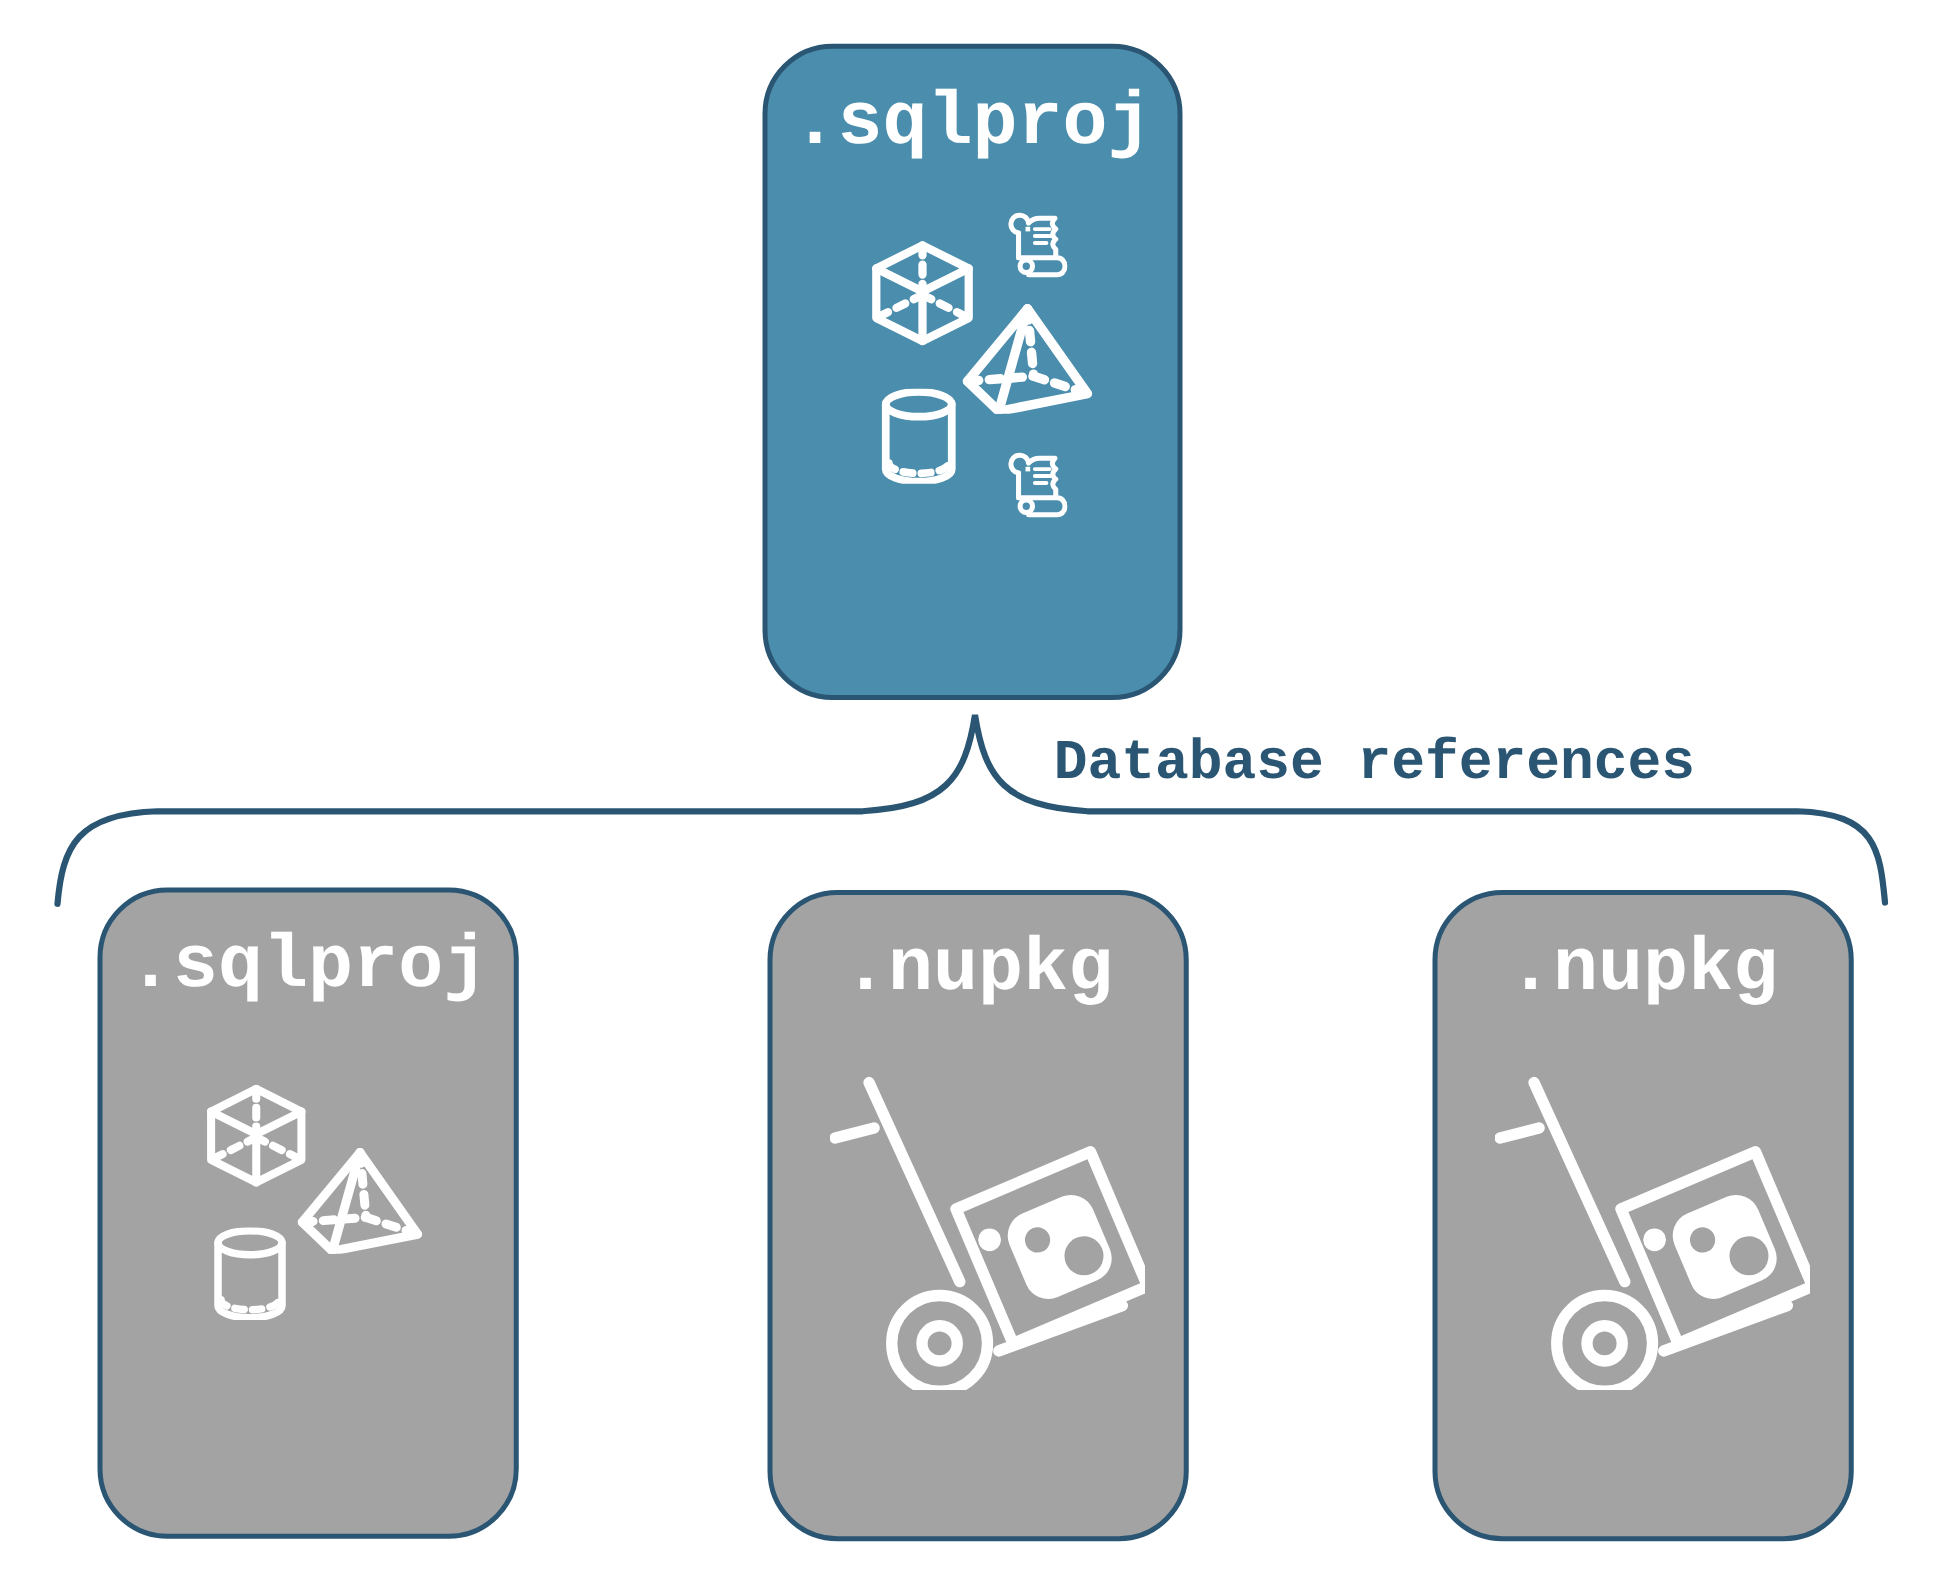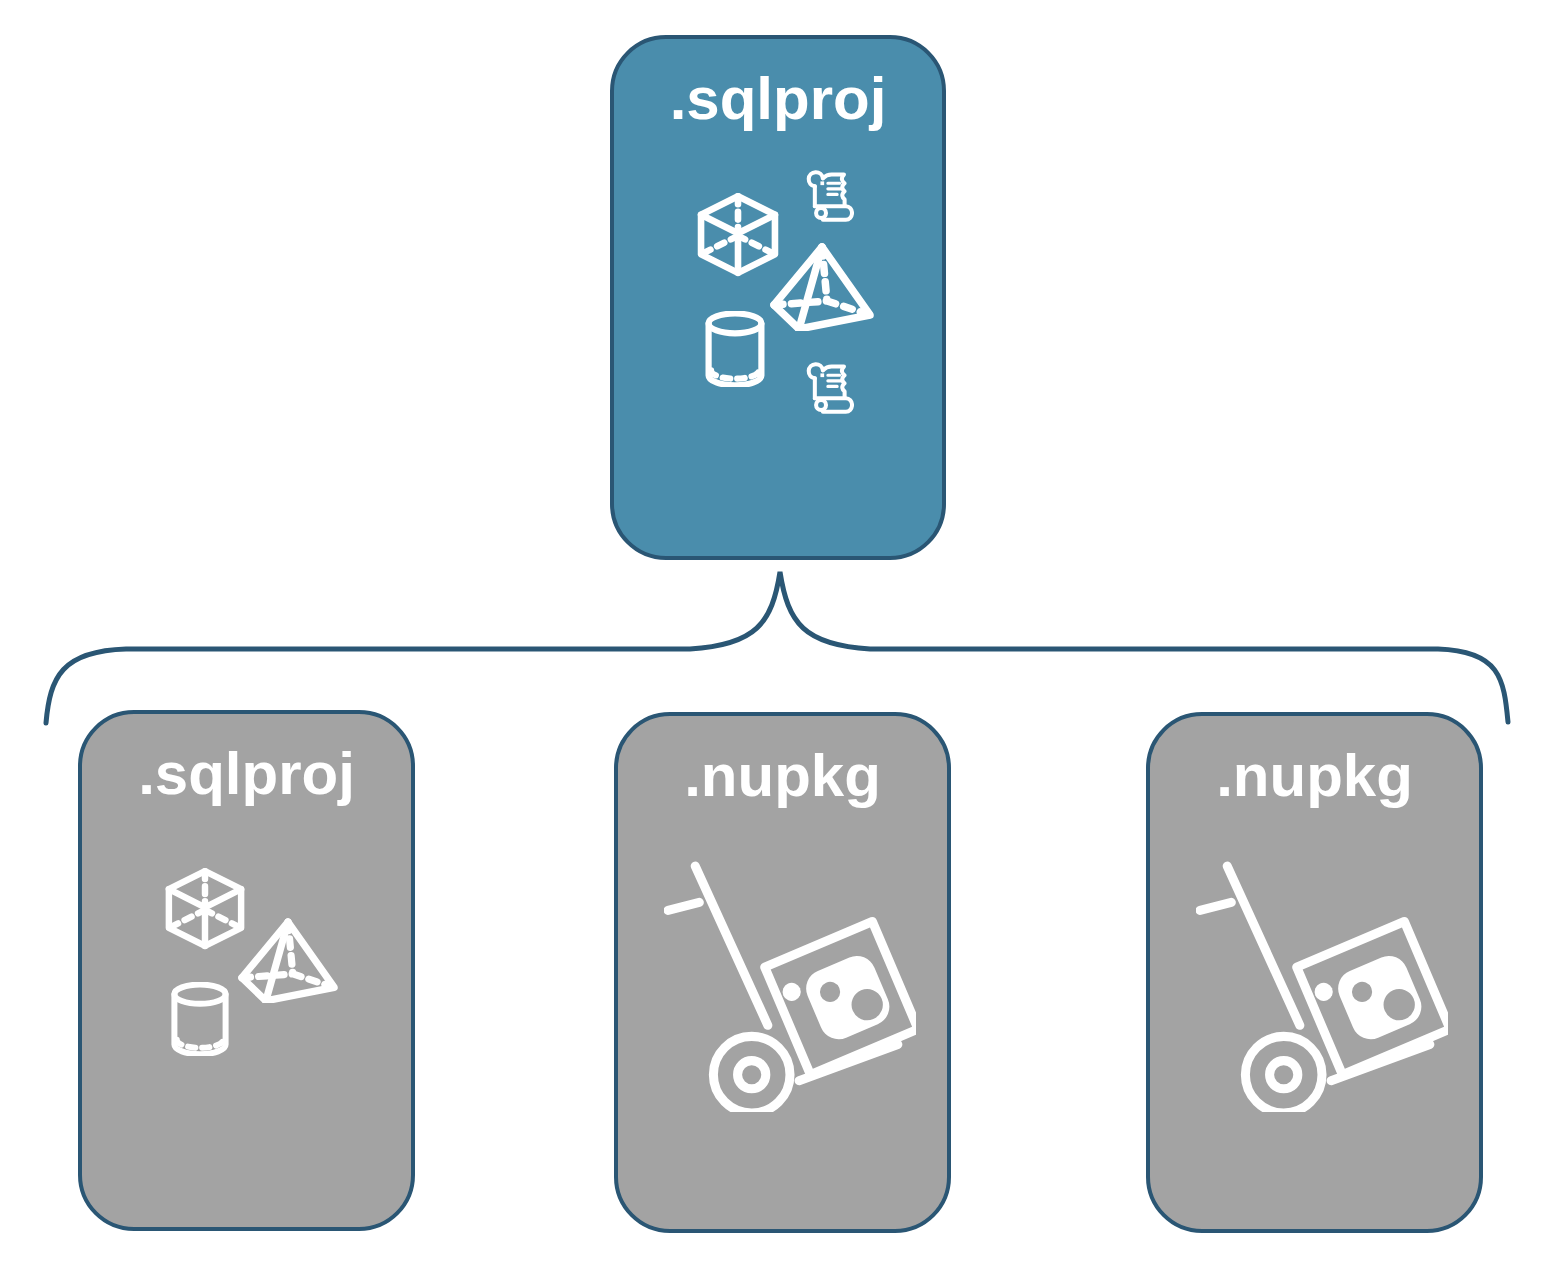--- a/index.html
+++ b/index.html
@@ -1,19 +1,19 @@
 <!DOCTYPE html>
 <html style="--background: #ffffff; --root-fill: #4a8dac; --child-fill: #a3a3a3; --outline: #2a5674; --connector-line: #2a5674; --connector-label-text: #2a5674; --box-title-text: #ffffff; --icon-stroke: #ffffff;"><head>
 <meta charset="utf-8">
 <style>
   html,body { margin:0; padding:0; background:#fff; }
   .canvas {
     position:relative; width:1566px; height:1274px;
     background:var(--background,#ffffff);
-    font-family:Liberation Sans, sans-serif;
+    font-family:Liberation Mono, monospace;
     overflow:hidden;
   }
   .node {
     position:absolute; box-sizing:border-box;
     border:4px solid var(--outline,#2a5674);
     border-radius:56px;
   }
   .node-root { left:610px; top:35px; width:336px; height:525px; background:var(--root-fill,#4a8dac); }
   .node-child { width:337px; height:521px; background:var(--child-fill,#a3a3a3); }
   #child-0 { left:78px;   top:710px; }
@@ -108,20 +108,21 @@
     <svg class="icon" style="left:184px;top:322px;width:56px;height:62px" viewBox="0 0 90 100">
         <use href="#sym-scroll"></use>
       </svg>
   </div>
 
   <svg class="brace" width="1566" height="190" viewBox="0 0 1566 190">
     <path d="M46 168 C50 122 62 96 126 94 L690 94 C756 90 772 68 780 17
              C788 68 804 90 870 94 L1438 94 C1500 96 1504 124 1508 167"></path>
   </svg>
 
+  <div class="connector-label">Database references</div>
 
   <div class="node node-child" id="child-0">
     <div class="node-title">.sqlproj</div>
     <svg class="icon" style="left:80px;top:152px;width:86px;height:86px" viewBox="0 0 100 100">
         <use href="#sym-cube"></use>
       </svg>
     <svg class="icon" style="left:156px;top:202px;width:100px;height:87px" viewBox="0 0 104 90">
         <use href="#sym-pyramid"></use>
       </svg>
     <svg class="icon" style="left:86px;top:268px;width:64px;height:74px" viewBox="0 0 80 92">

